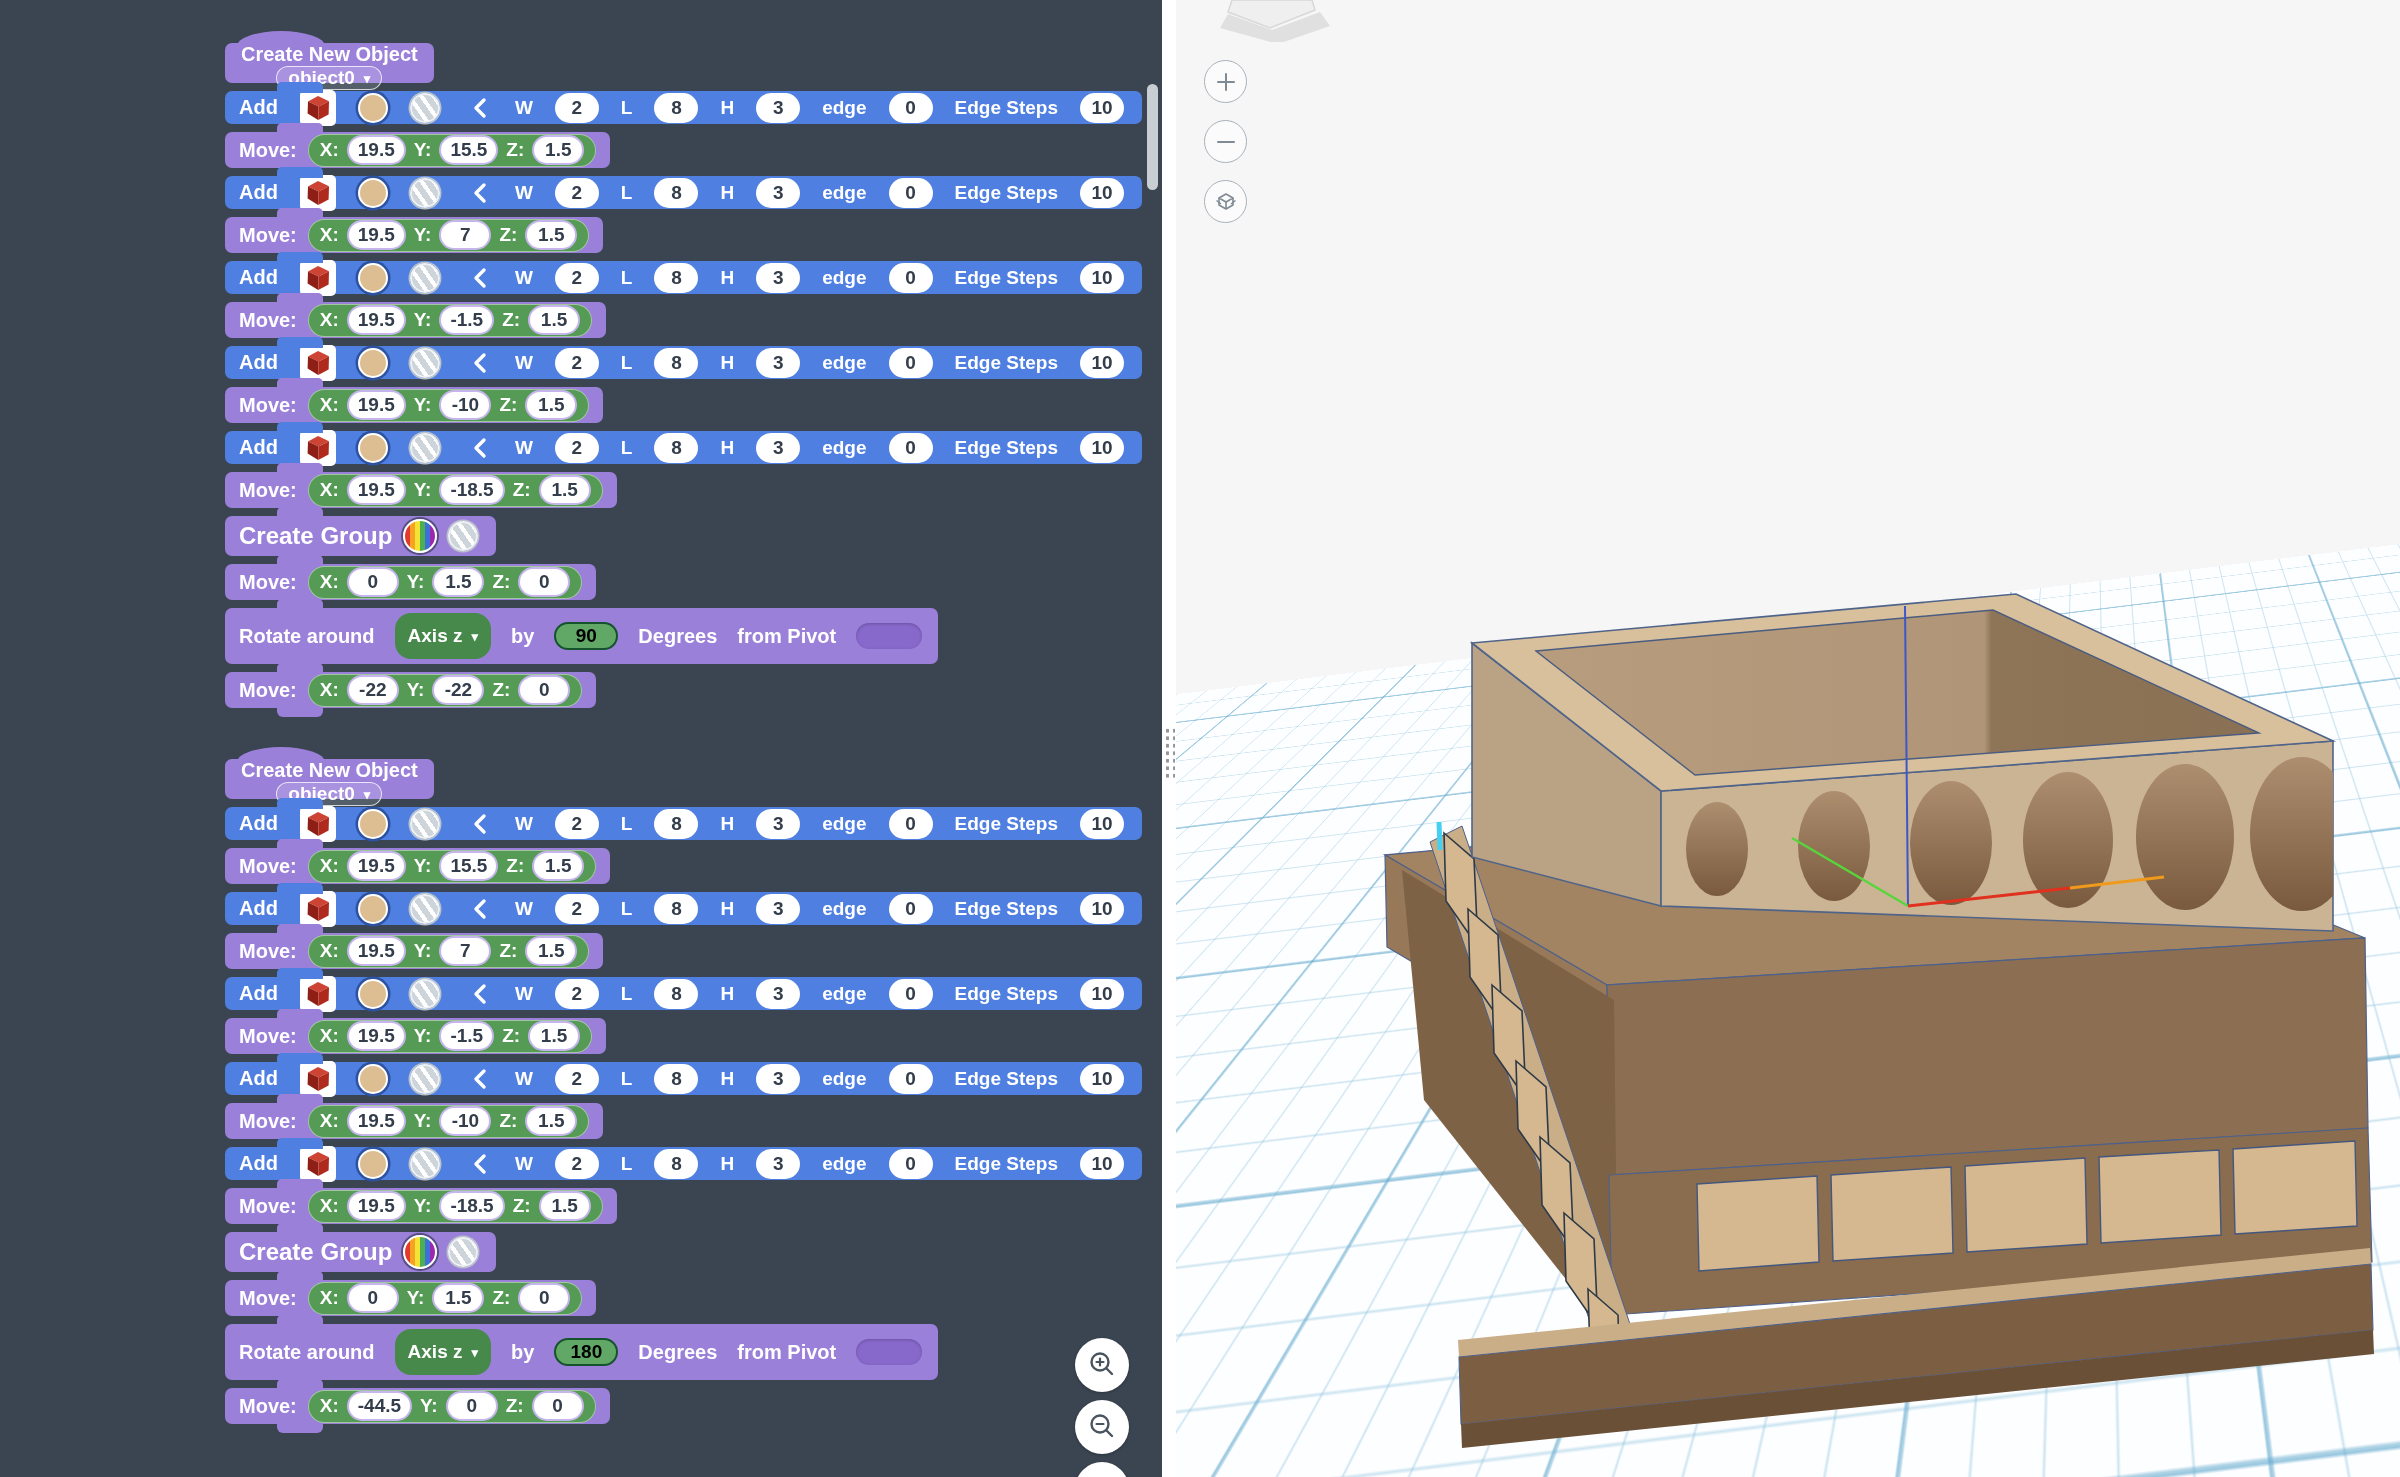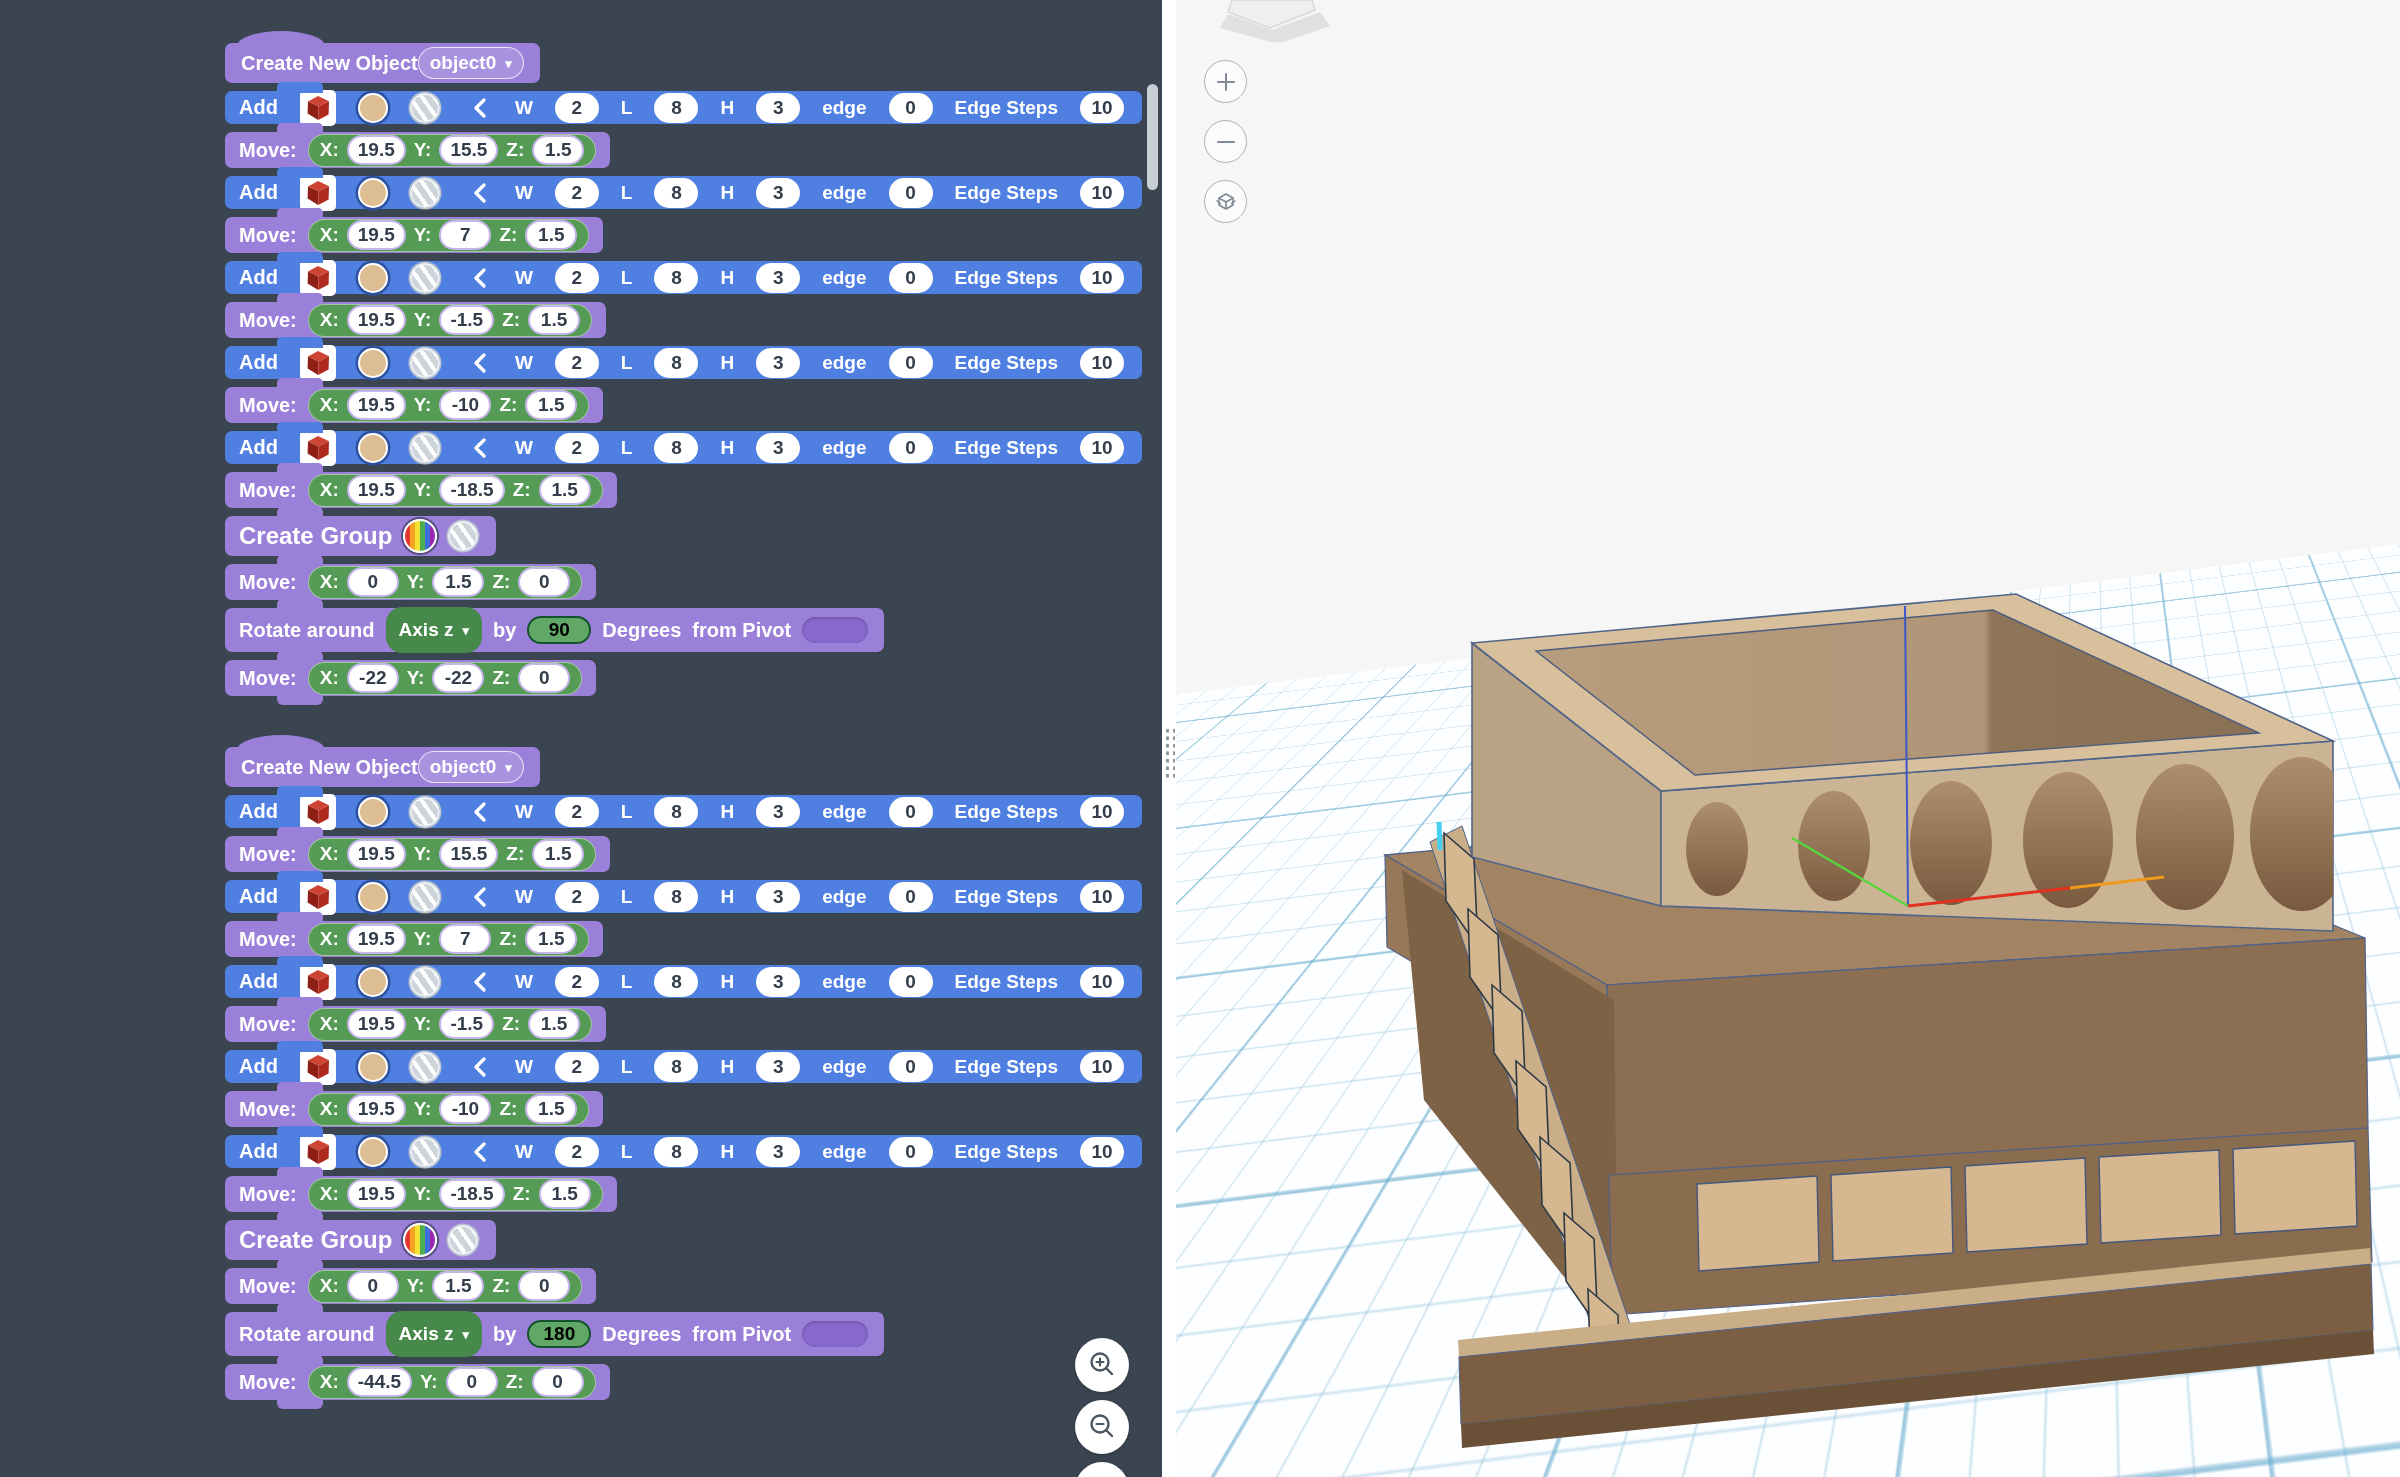--- a/index.html
+++ b/index.html
@@ -10,27 +10,27 @@
   .left-panel{position:absolute;left:0;top:0;width:1162px;height:1477px;
               background:var(--panel,#3A4551);overflow:hidden;}
   #blocks-container{position:absolute;left:225px;top:43px;display:flex;
                     flex-direction:column;gap:8px;align-items:flex-start;}
   .group-gap{height:35px;}
 
   .block{position:relative;display:flex;align-items:center;border-radius:7px;
          color:#fff;font-weight:700;width:max-content;white-space:nowrap;}
   .b-purple{background:var(--purple,#9B80DA);}
   .b-blue{background:var(--blue,#4E7FE1);}
-  .hat{height:40px;padding:0 16px 0 16px;font-size:20px;}
+  .hat{height:40px;padding:0 16px 0 16px;font-size:20px;flex-direction:column;}
   .hat::before{content:"";position:absolute;left:12px;top:-12px;width:88px;height:16px;
                background:inherit;border-radius:44px 44px 0 0 / 15px 15px 0 0;}
   .add{height:33px;padding:0 18px 0 14px;gap:22px;font-size:20px;}
   .move{height:36px;padding:0 14px 0 14px;gap:11px;font-size:20px;}
   .cg{height:40px;padding:0 18px 0 14px;gap:11px;font-size:24px;}
-  .rot{height:44px;padding:0 16px 0 14px;gap:11px;font-size:20px;}
+  .rot{height:56px;padding:0 16px 0 14px;gap:20px;font-size:20px;}
 
   .tab{position:absolute;left:52px;top:-9px;width:46px;height:11px;
        background:inherit;border-radius:5px 5px 0 0;}
   .tabb{position:absolute;left:52px;bottom:-9px;width:46px;height:10px;
         background:inherit;border-radius:0 0 6px 6px;}
 
   .lbl{pointer-events:none;}
   .plbl{font-size:19px;}
   .pill{display:inline-flex;align-items:center;justify-content:center;background:#fff;
         color:#333D4B;border-radius:16px;height:28px;min-width:40px;padding:0 9px;

